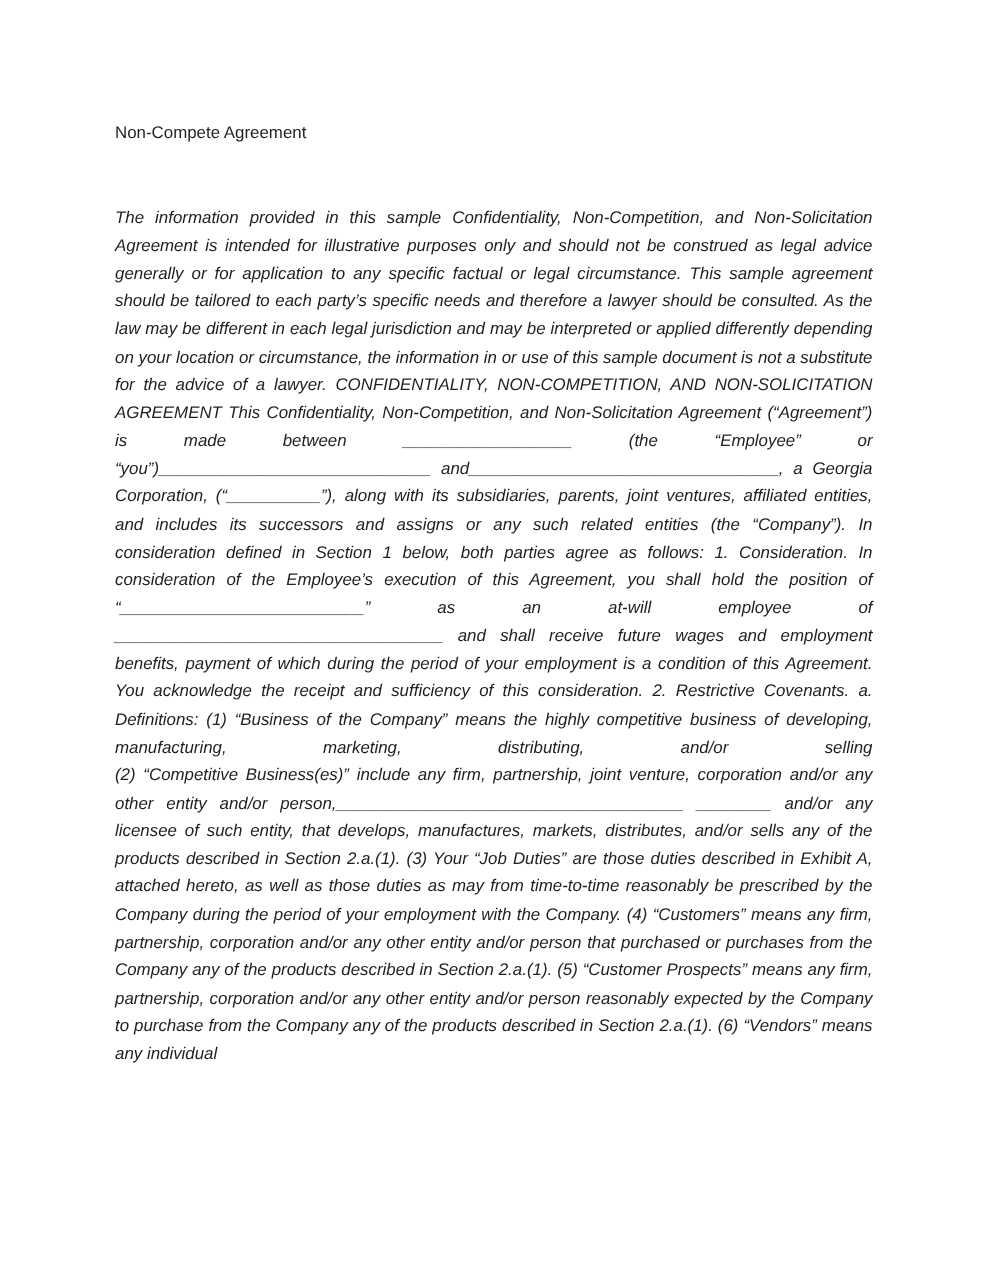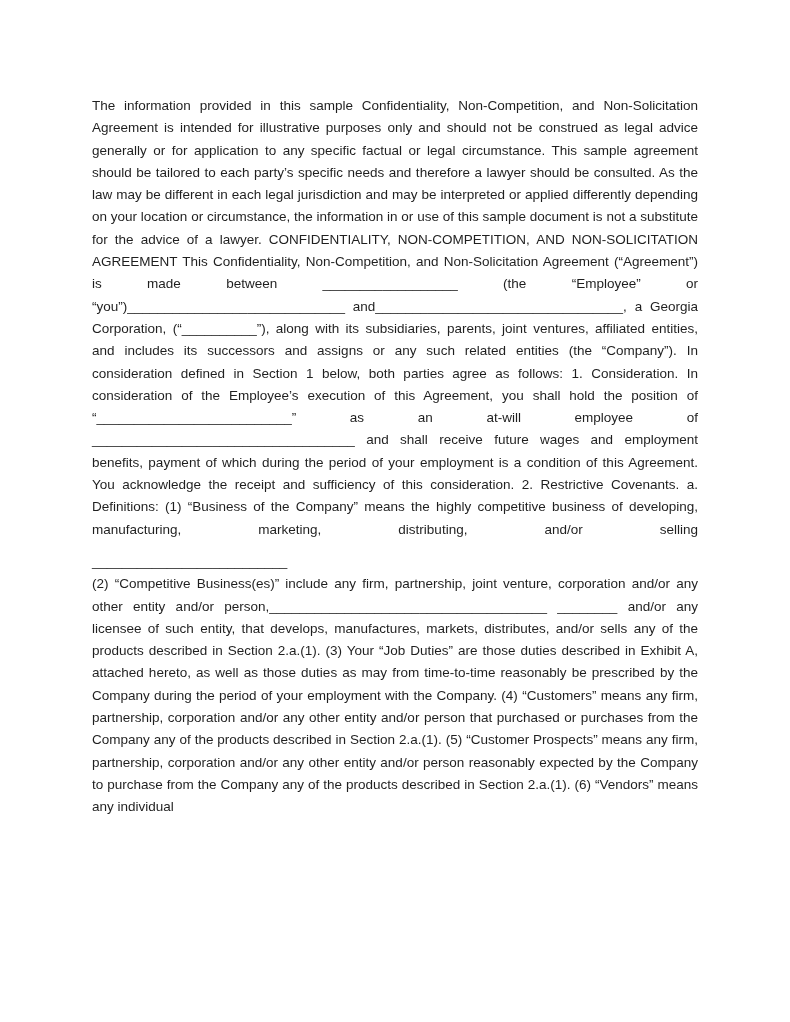--- a/index.html
+++ b/index.html
@@ -28,42 +28,43 @@
     margin: 0 0 46px 0;
     font-size: 13.5px;
     font-weight: normal;
     text-align: left;
     white-space: nowrap;
   }
   p.para {
     margin: 0;
     padding: 0;
     text-align: justify;
+    font-style: italic;
   }
   
   p.justify-last {
     text-align-last: justify;
   }
   p.blank-short {
     margin-top: 10px;
     text-align: left;
   }
   p.blank-full {
     margin-top: 0;
     text-align: left;
   }
 </style>
 </head>
 <body>
 
 <div class="page">
   <div class="content">
 
+    <h1 class="doc-title">Non-Compete Agreement</h1>
 
     <p class="para justify-last">The information provided in this sample Confidentiality, Non-Competition, and Non-Solicitation Agreement is intended for illustrative purposes only and should not be construed as legal advice generally or for application to any specific factual or legal circumstance. This sample agreement should be tailored to each party’s specific needs and therefore a lawyer should be consulted. As the law may be different in each legal jurisdiction and may be interpreted or applied differently depending on your location or circumstance, the information in or use of this sample document is not a substitute for the advice of a lawyer. CONFIDENTIALITY, NON-COMPETITION, AND NON-SOLICITATION AGREEMENT This Confidentiality, Non-Competition, and Non-Solicitation Agreement (“Agreement”) is made between __________________ (the “Employee” or “you”)_____________________________ and_________________________________, a Georgia Corporation, (“__________”), along with its subsidiaries, parents, joint ventures, affiliated entities, and includes its successors and assigns or any such related entities (the “Company”). In consideration defined in Section 1 below, both parties agree as follows: 1. Consideration. In consideration of the Employee’s execution of this Agreement, you shall hold the position of “__________________________” as an at-will employee of ___________________________________ and shall receive future wages and employment benefits, payment of which during the period of your employment is a condition of this Agreement. You acknowledge the receipt and sufficiency of this consideration. 2. Restrictive Covenants. a. Definitions: (1) “Business of the Company” means the highly competitive business of developing, manufacturing, marketing, distributing, and/or selling</p>
 
-    <p class="para blank-short">__________________________</p>
 
 
     <p class="para">(2) “Competitive Business(es)” include any firm, partnership, joint venture, corporation and/or any other entity and/or person,_____________________________________ ________ and/or any licensee of such entity, that develops, manufactures, markets, distributes, and/or sells any of the products described in Section 2.a.(1). (3) Your “Job Duties” are those duties described in Exhibit A, attached hereto, as well as those duties as may from time-to-time reasonably be prescribed by the Company during the period of your employment with the Company. (4) “Customers” means any firm, partnership, corporation and/or any other entity and/or person that purchased or purchases from the Company any of the products described in Section 2.a.(1). (5) “Customer Prospects” means any firm, partnership, corporation and/or any other entity and/or person reasonably expected by the Company to purchase from the Company any of the products described in Section 2.a.(1). (6) “Vendors” means any individual</p>
 
   </div>
 </div>
 
 </body></html>

